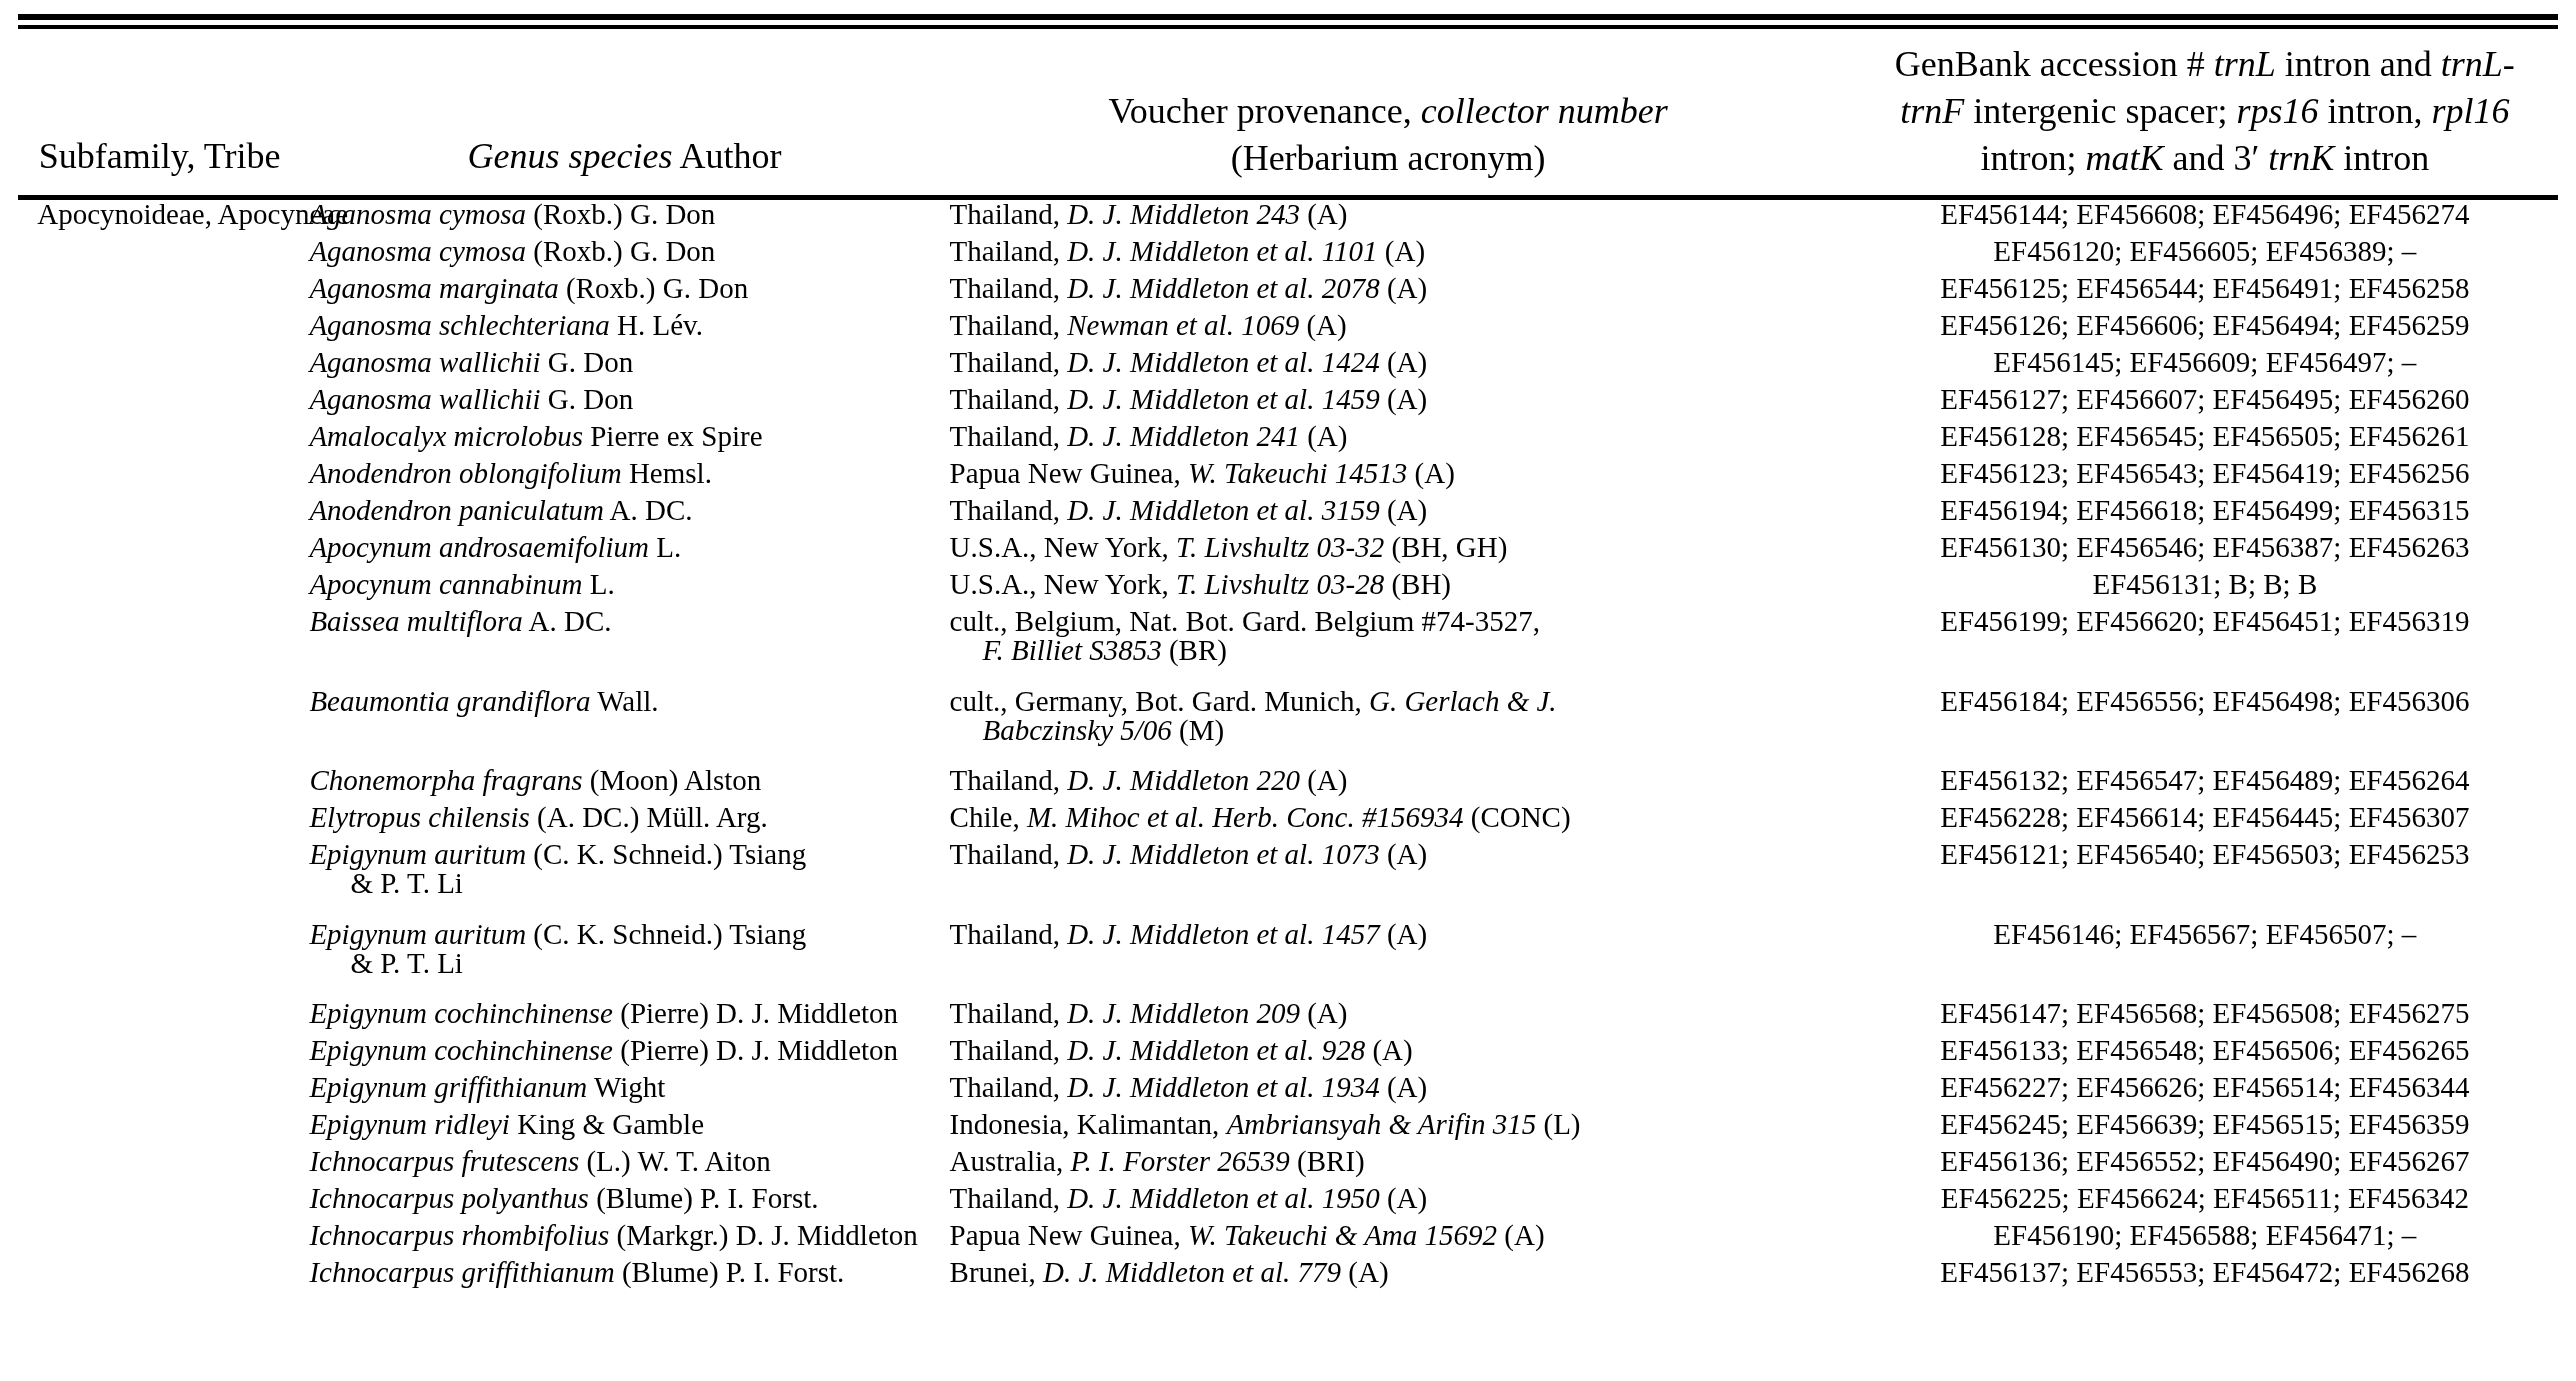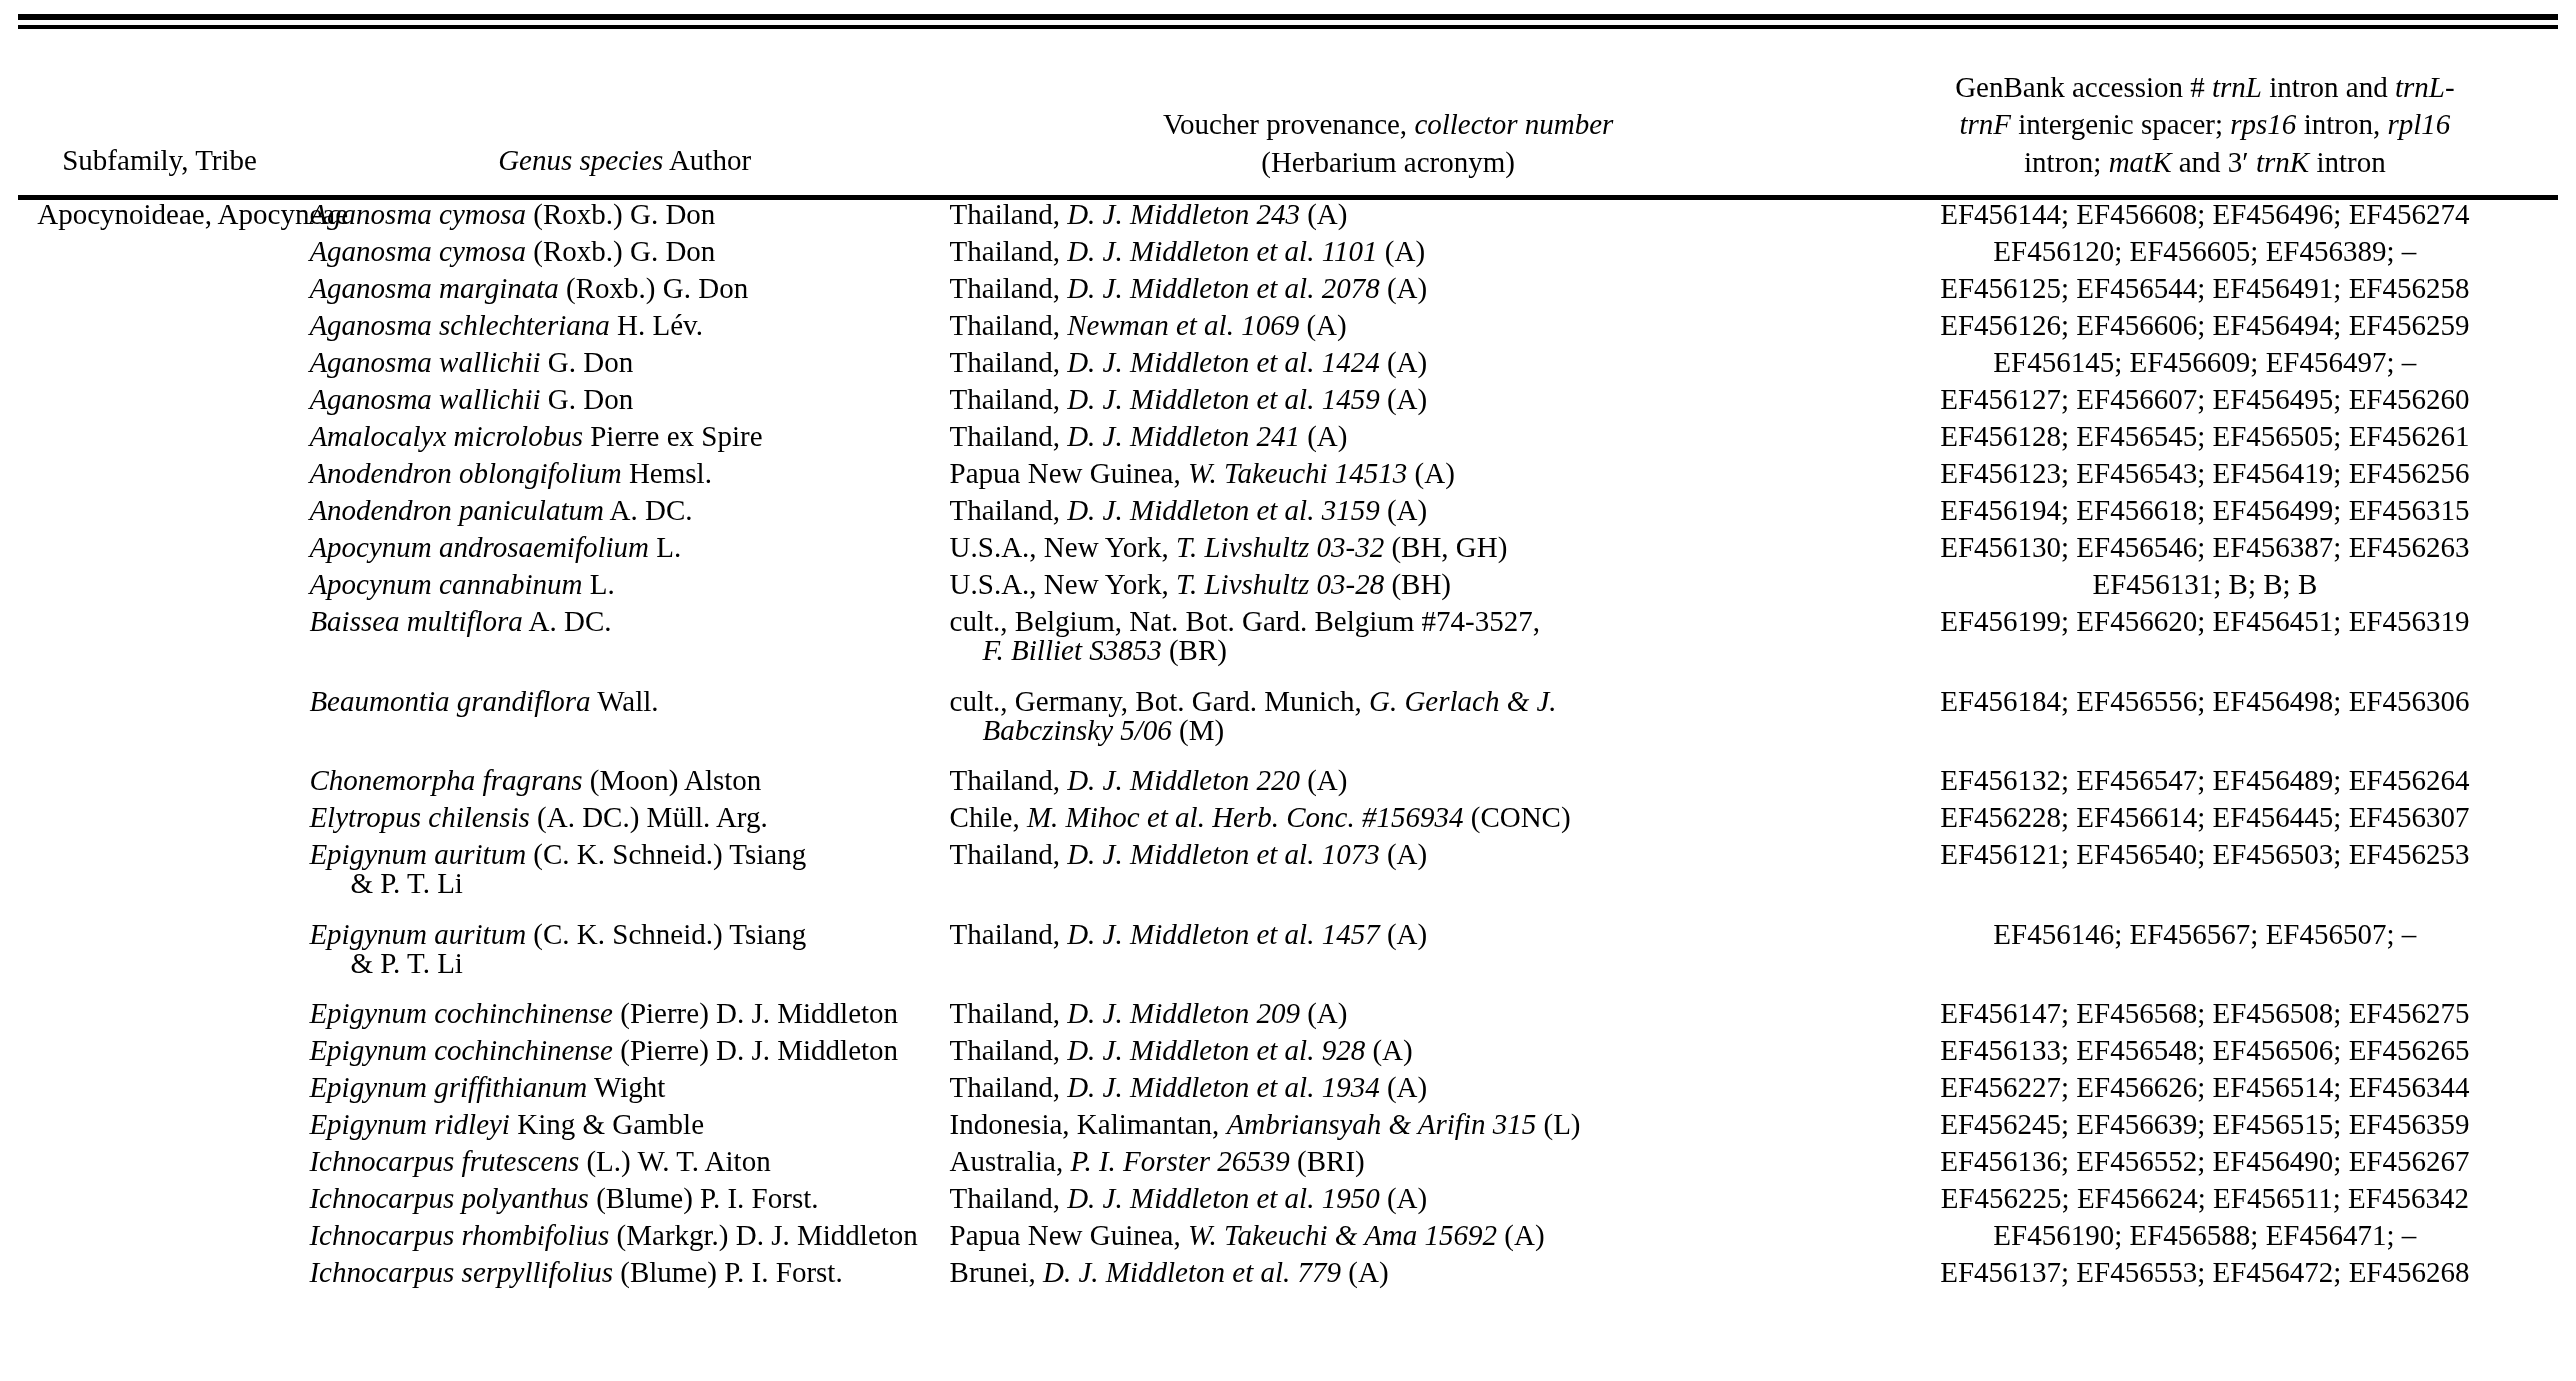--- a/index.html
+++ b/index.html
@@ -38,21 +38,21 @@
     border-collapse: collapse;
     table-layout: fixed;
   }
   table.taxa col.c-subfamily { width: 284px; }
   table.taxa col.c-species   { width: 646px; }
   table.taxa col.c-voucher   { width: 881px; }
   table.taxa col.c-genbank   { width: 731px; }
 
   thead th {
     font-weight: normal;
-    font-size: 29px;
+    font-size: 36px;
     line-height: 1.30;
     vertical-align: bottom;
     padding: 0 7.8px 13.7px 7.8px;
     text-align: center;
   }
   thead th.th-subfamily { padding-bottom: 15.7px; }
   thead th.th-species   { padding-bottom: 15.7px; }
   thead th.th-genbank   { padding-left: 25.4px; padding-right: 3.9px; }
 
   thead tr.head-row { height: 166px; }
@@ -267,21 +267,21 @@
           <td class="genbank">EF456225; EF456624; EF456511; EF456342</td>
         </tr>
         <tr>
           <td class="subfamily"></td>
           <td class="species"><span class="i">Ichnocarpus rhombifolius</span><span> (Markgr.) D. J. Middleton</span></td>
           <td class="voucher"><span>Papua New Guinea, </span><span class="i">W. Takeuchi &amp; Ama 15692</span><span> (A)</span></td>
           <td class="genbank">EF456190; EF456588; EF456471; –</td>
         </tr>
         <tr>
           <td class="subfamily"></td>
-          <td class="species"><span class="i">Ichnocarpus serpyllifolius</span><span> (Blume) P. I. Forst.</span></td>
+          <td class="species"><span class="i">Ichnocarpus griffithianum</span><span> (Blume) P. I. Forst.</span></td>
           <td class="voucher"><span>Brunei, </span><span class="i">D. J. Middleton et al. 779</span><span> (A)</span></td>
           <td class="genbank">EF456137; EF456553; EF456472; EF456268</td>
         </tr>
       </tbody>
   </table>
 
 </div>
 
 
 </body></html>

